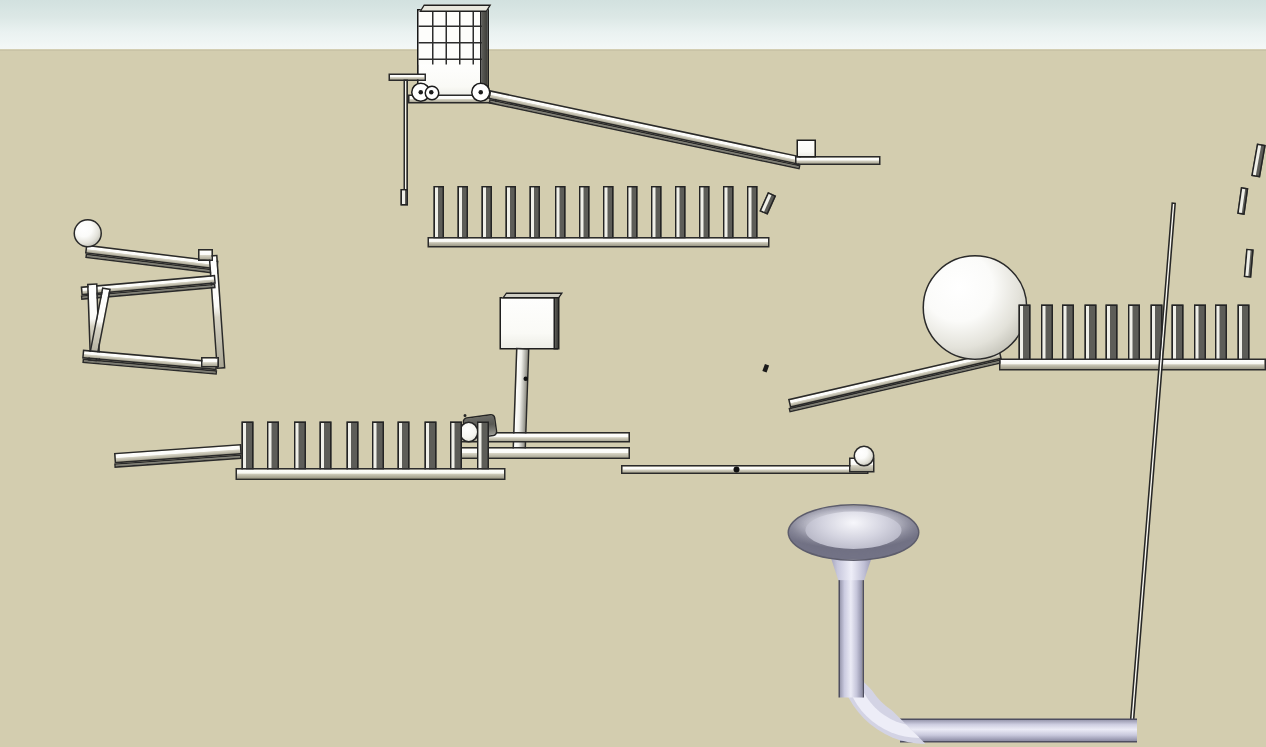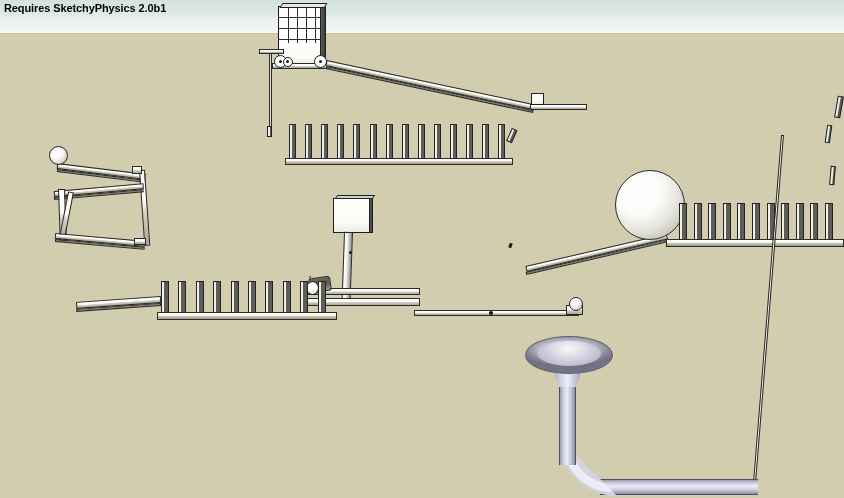--- a/index.html
+++ b/index.html
@@ -172,21 +172,20 @@
 </style>
 </head>
 <body>
 
 <div id="stage">
 
   <div id="sky"></div>
   <div id="ground"></div>
   <div id="horizon-line"></div>
 
-  <div id="title">Requires SketchyPhysics 2.0b1</div>
 
   <div>
 
     <div id="cart-grid" style="left:278px;top:6px;width:46px;height:44px;">
       <div class="grid-v" style="left:9px;"></div>
       <div class="grid-v" style="left:18px;"></div>
       <div class="grid-v" style="left:27px;"></div>
       <div class="grid-v" style="left:36px;"></div>
       <div class="grid-h" style="top:10px;"></div>
       <div class="grid-h" style="top:21px;"></div>

